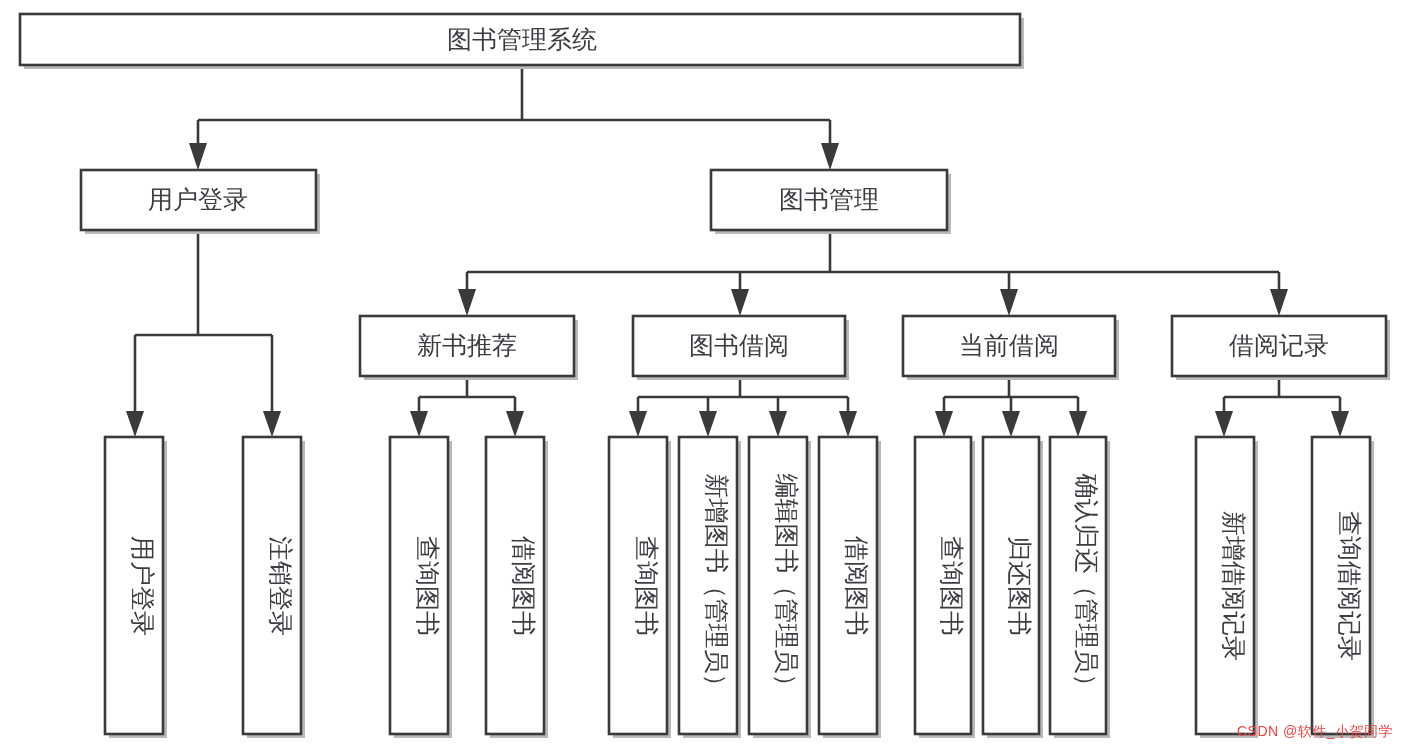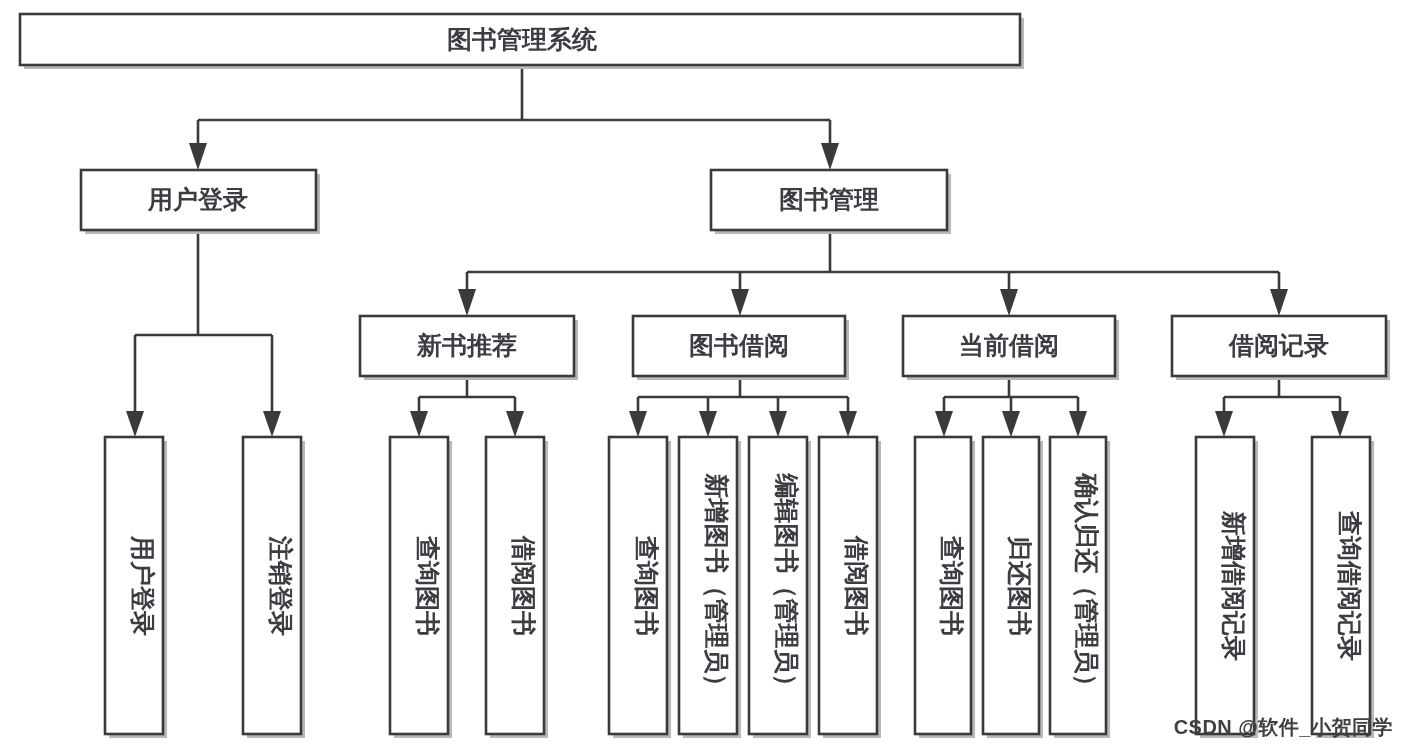--- a/index.html
+++ b/index.html
@@ -13,21 +13,20 @@
     font-family: "Liberation Sans", "DejaVu Sans", sans-serif;
     overflow: hidden;
     position: relative;
   }
   #diagram-root {
     position: absolute;
     left: 0;
     top: 0;
     width: 1405px;
     height: 747px;
-    font-weight: bold;
   }
   svg#flow {
     display: block;
     width: 1405px;
     height: 747px;
   }
   .node-rect {
     fill: #ffffff;
     stroke: #3a3a3c;
     stroke-width: 2.6;
@@ -57,22 +56,22 @@
     fill: #3c3c42;
     font-family: "Liberation Sans", "DejaVu Sans", sans-serif;
     font-size: 25px;
     text-anchor: middle;
   }
   .watermark {
     position: absolute;
     right: 12px;
     bottom: 6px;
     font-family: "Liberation Sans", "DejaVu Sans", sans-serif;
-    font-size: 20px;
-    color: #404040;
+    font-size: 14px;
+    color: #ef4444;
     letter-spacing: 0.5px;
     white-space: nowrap;
     pointer-events: none;
   }
 </style>
 </head>
 <body>
 
 <div id="diagram-root">
 

